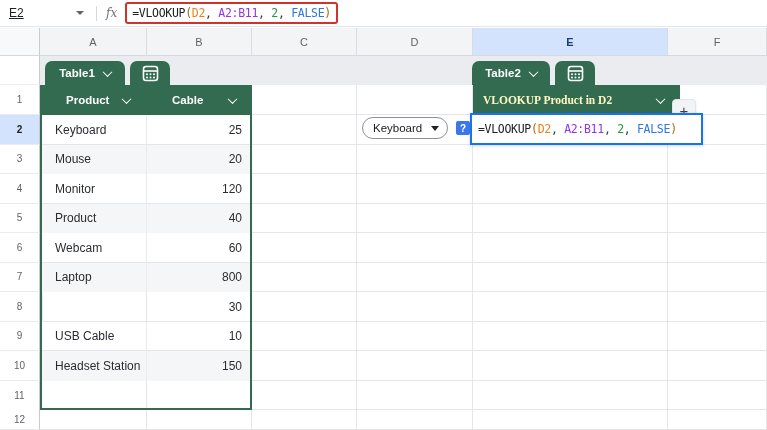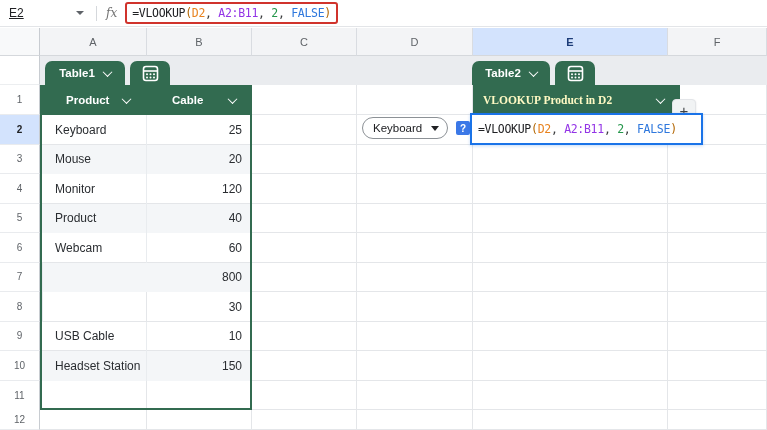--- a/index.html
+++ b/index.html
@@ -248,20 +248,21 @@
         </div>
         <div class="t1-row banded">
           <div class="pcell">Product</div>
           <div class="vcell">40</div>
         </div>
         <div class="t1-row">
           <div class="pcell">Webcam</div>
           <div class="vcell">60</div>
         </div>
         <div class="t1-row banded">
+          <div class="pcell">Laptop</div>
           <div class="vcell">800</div>
         </div>
         <div class="t1-row">
           <div class="vcell">30</div>
         </div>
         <div class="t1-row">
           <div class="pcell">USB Cable</div>
           <div class="vcell">10</div>
         </div>
         <div class="t1-row banded">

